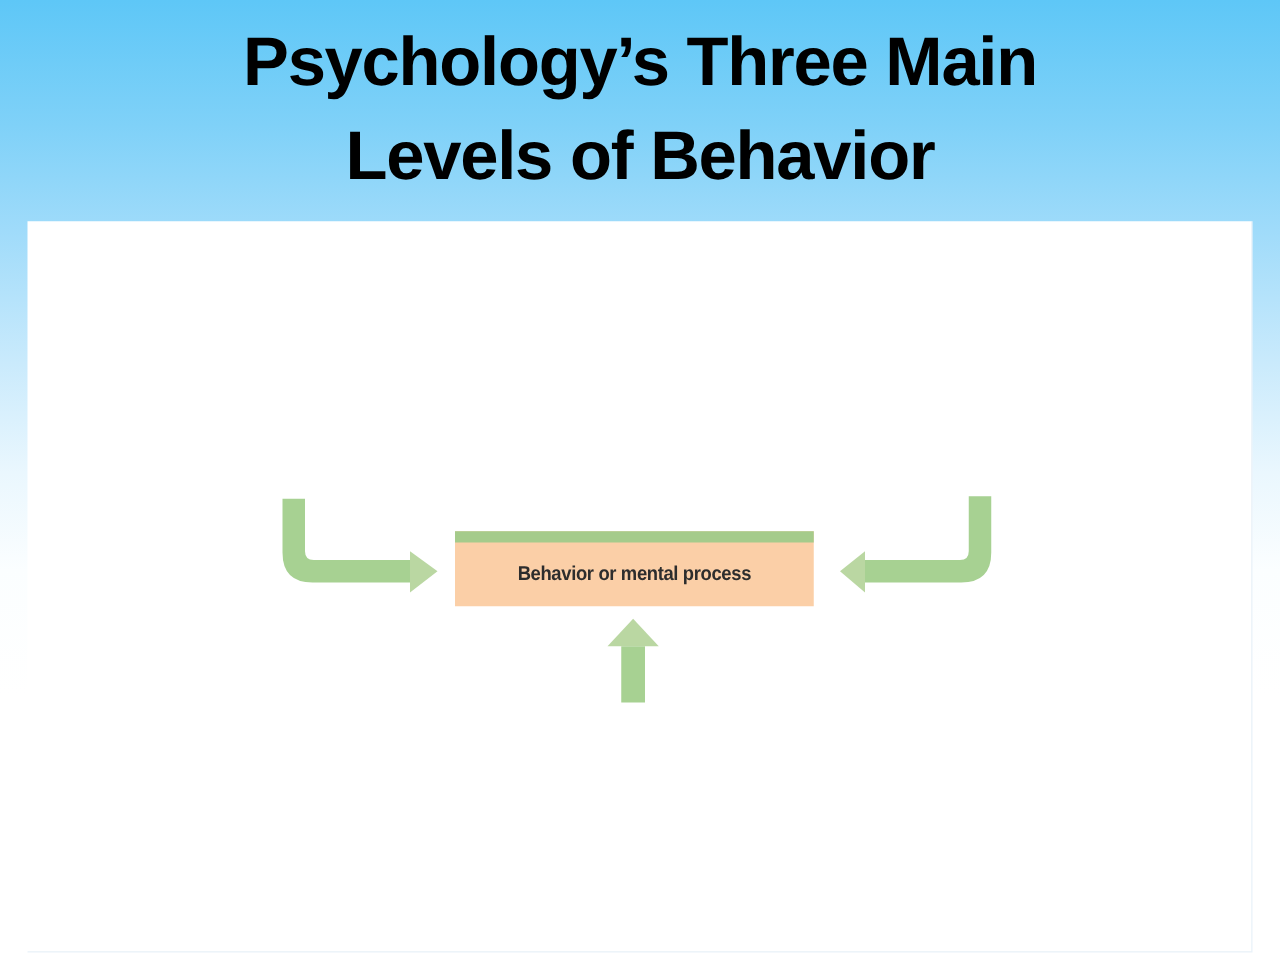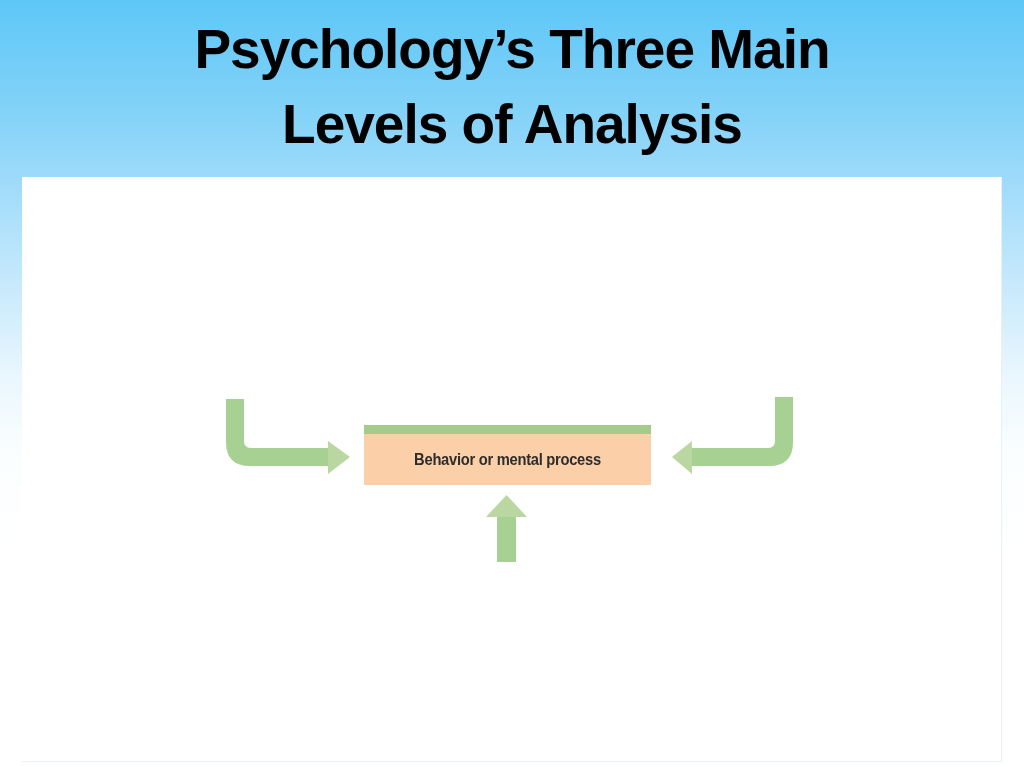--- a/index.html
+++ b/index.html
@@ -69,21 +69,21 @@
     white-space: nowrap;
   }
 </style>
 </head>
 <body>
 
 <div class="slide">
 
   <div class="title">
     <div>Psychology’s Three Main</div>
-    <div>Levels of Analysis</div>
+    <div>Levels of Behavior</div>
   </div>
 
   <div class="panel"></div>
 
   <svg class="diagram-svg" viewBox="0 0 1024 767" xmlns="http://www.w3.org/2000/svg">
 
     <path d="M226 399 H244 V441 Q244 448 251 448 H328 V466 H250 Q226 466 226 442 Z" fill="#A7D192"></path>
     <path d="M328 441 L350 457 L328 474 Z" fill="#BAD7A2"></path>
 
     <path d="M793 397 H775 V441 Q775 448 768 448 H692 V466 H769 Q793 466 793 442 Z" fill="#A7D192"></path>

